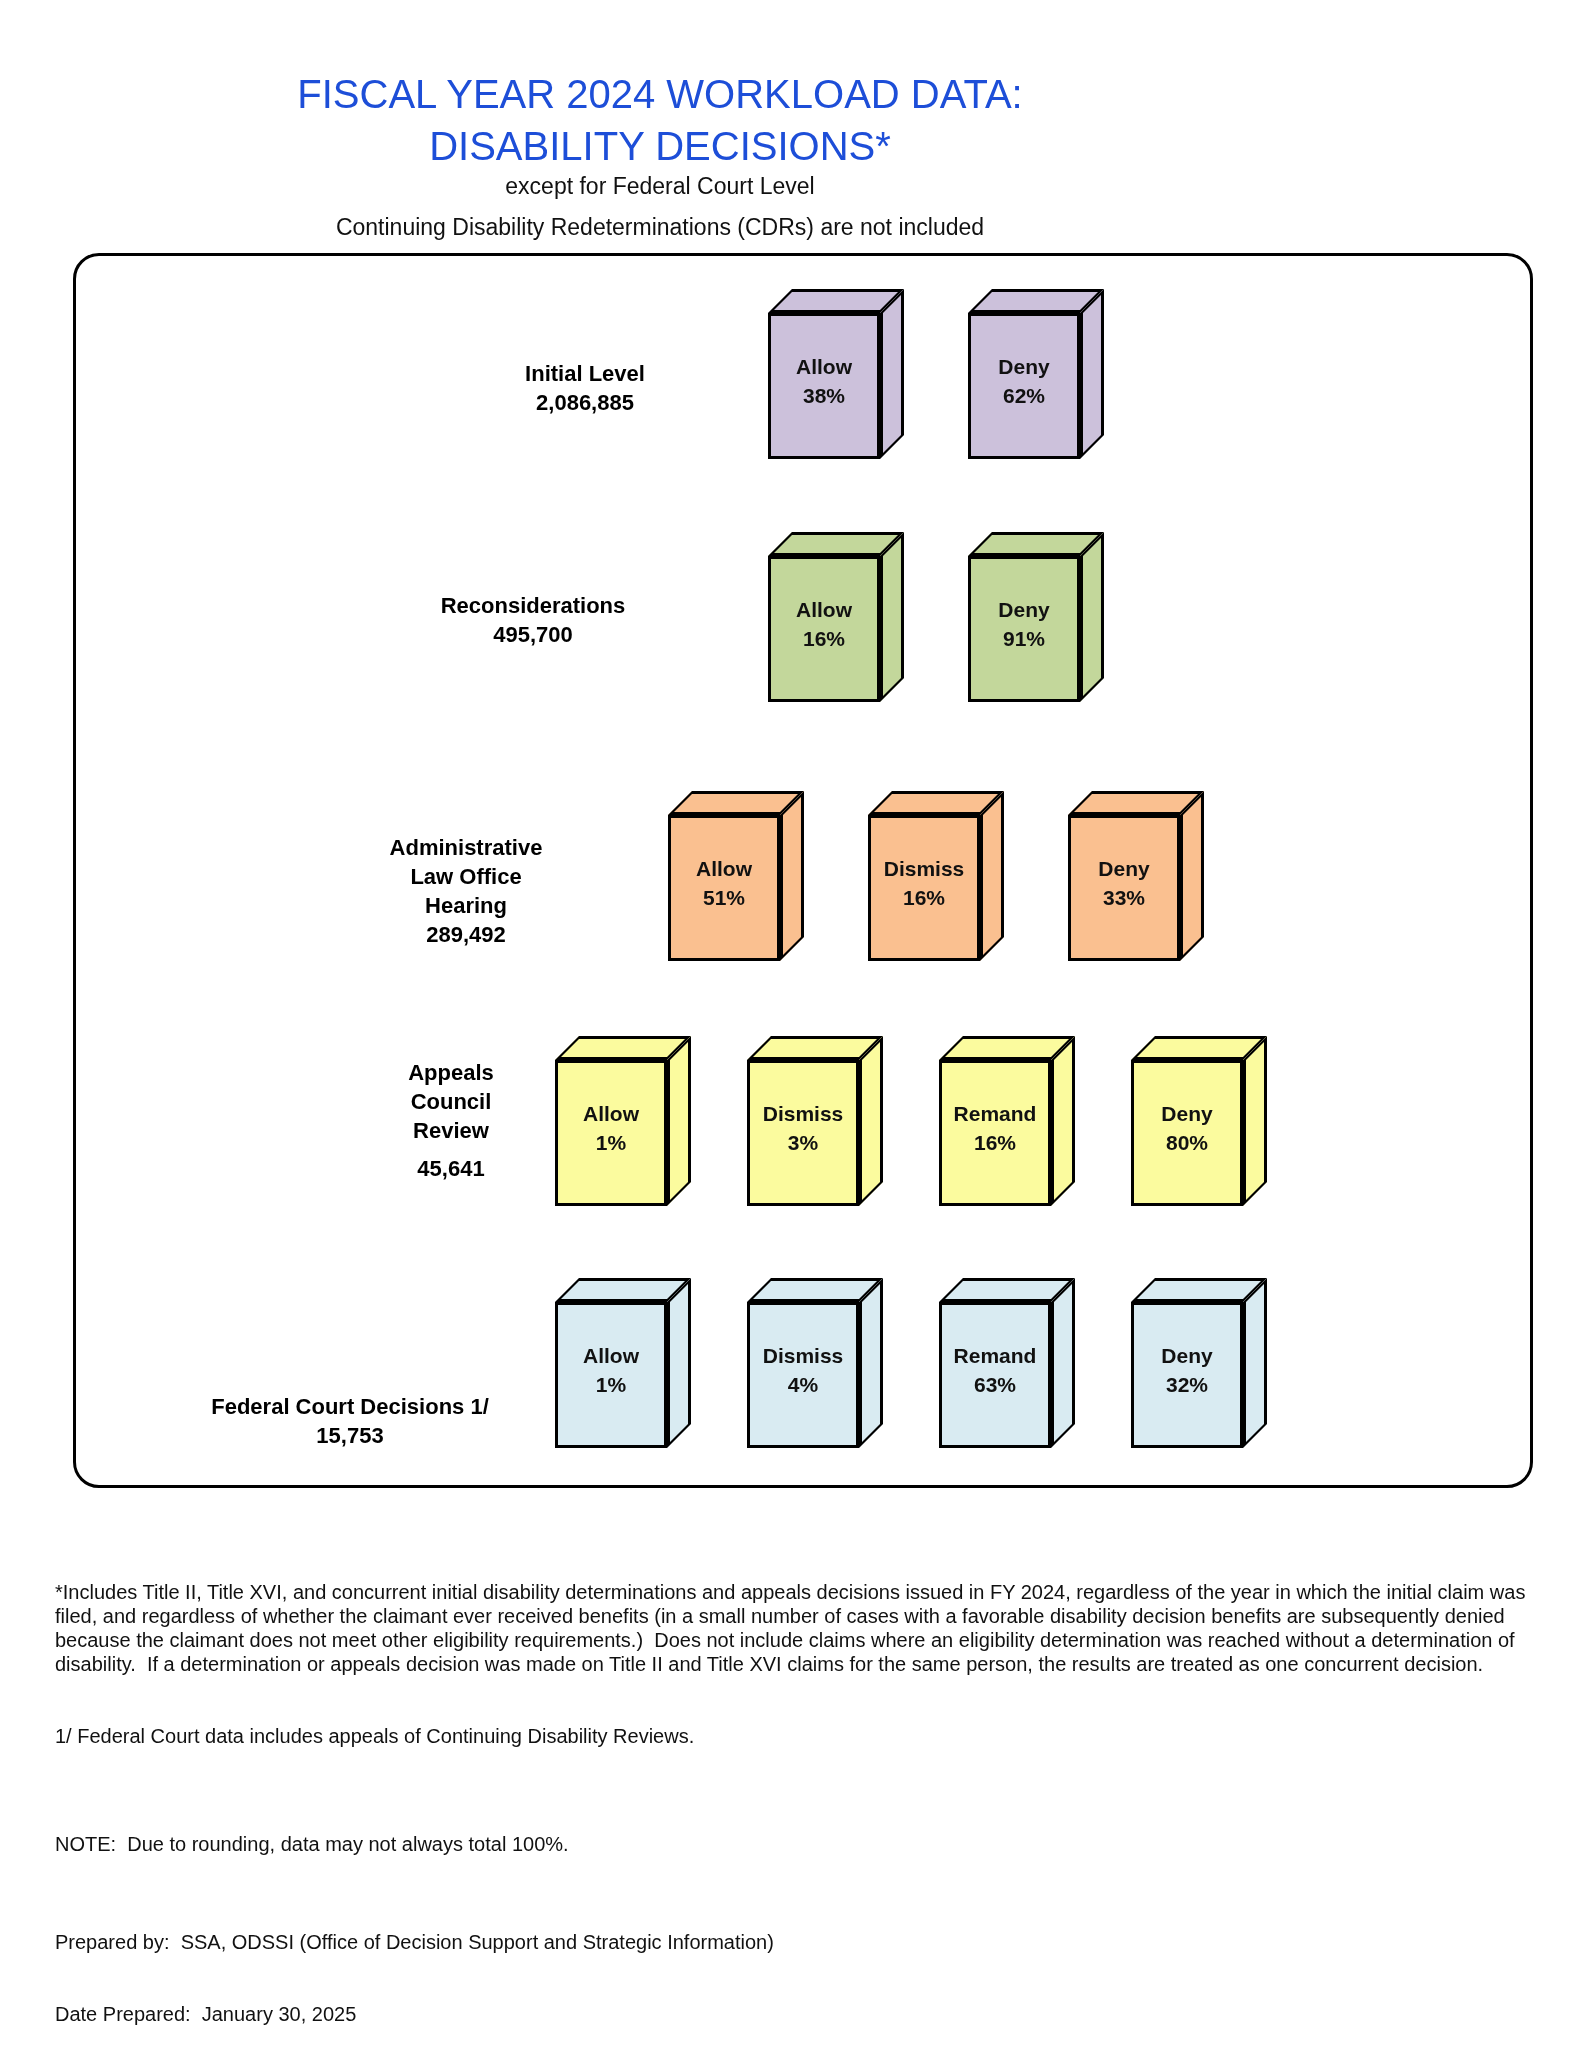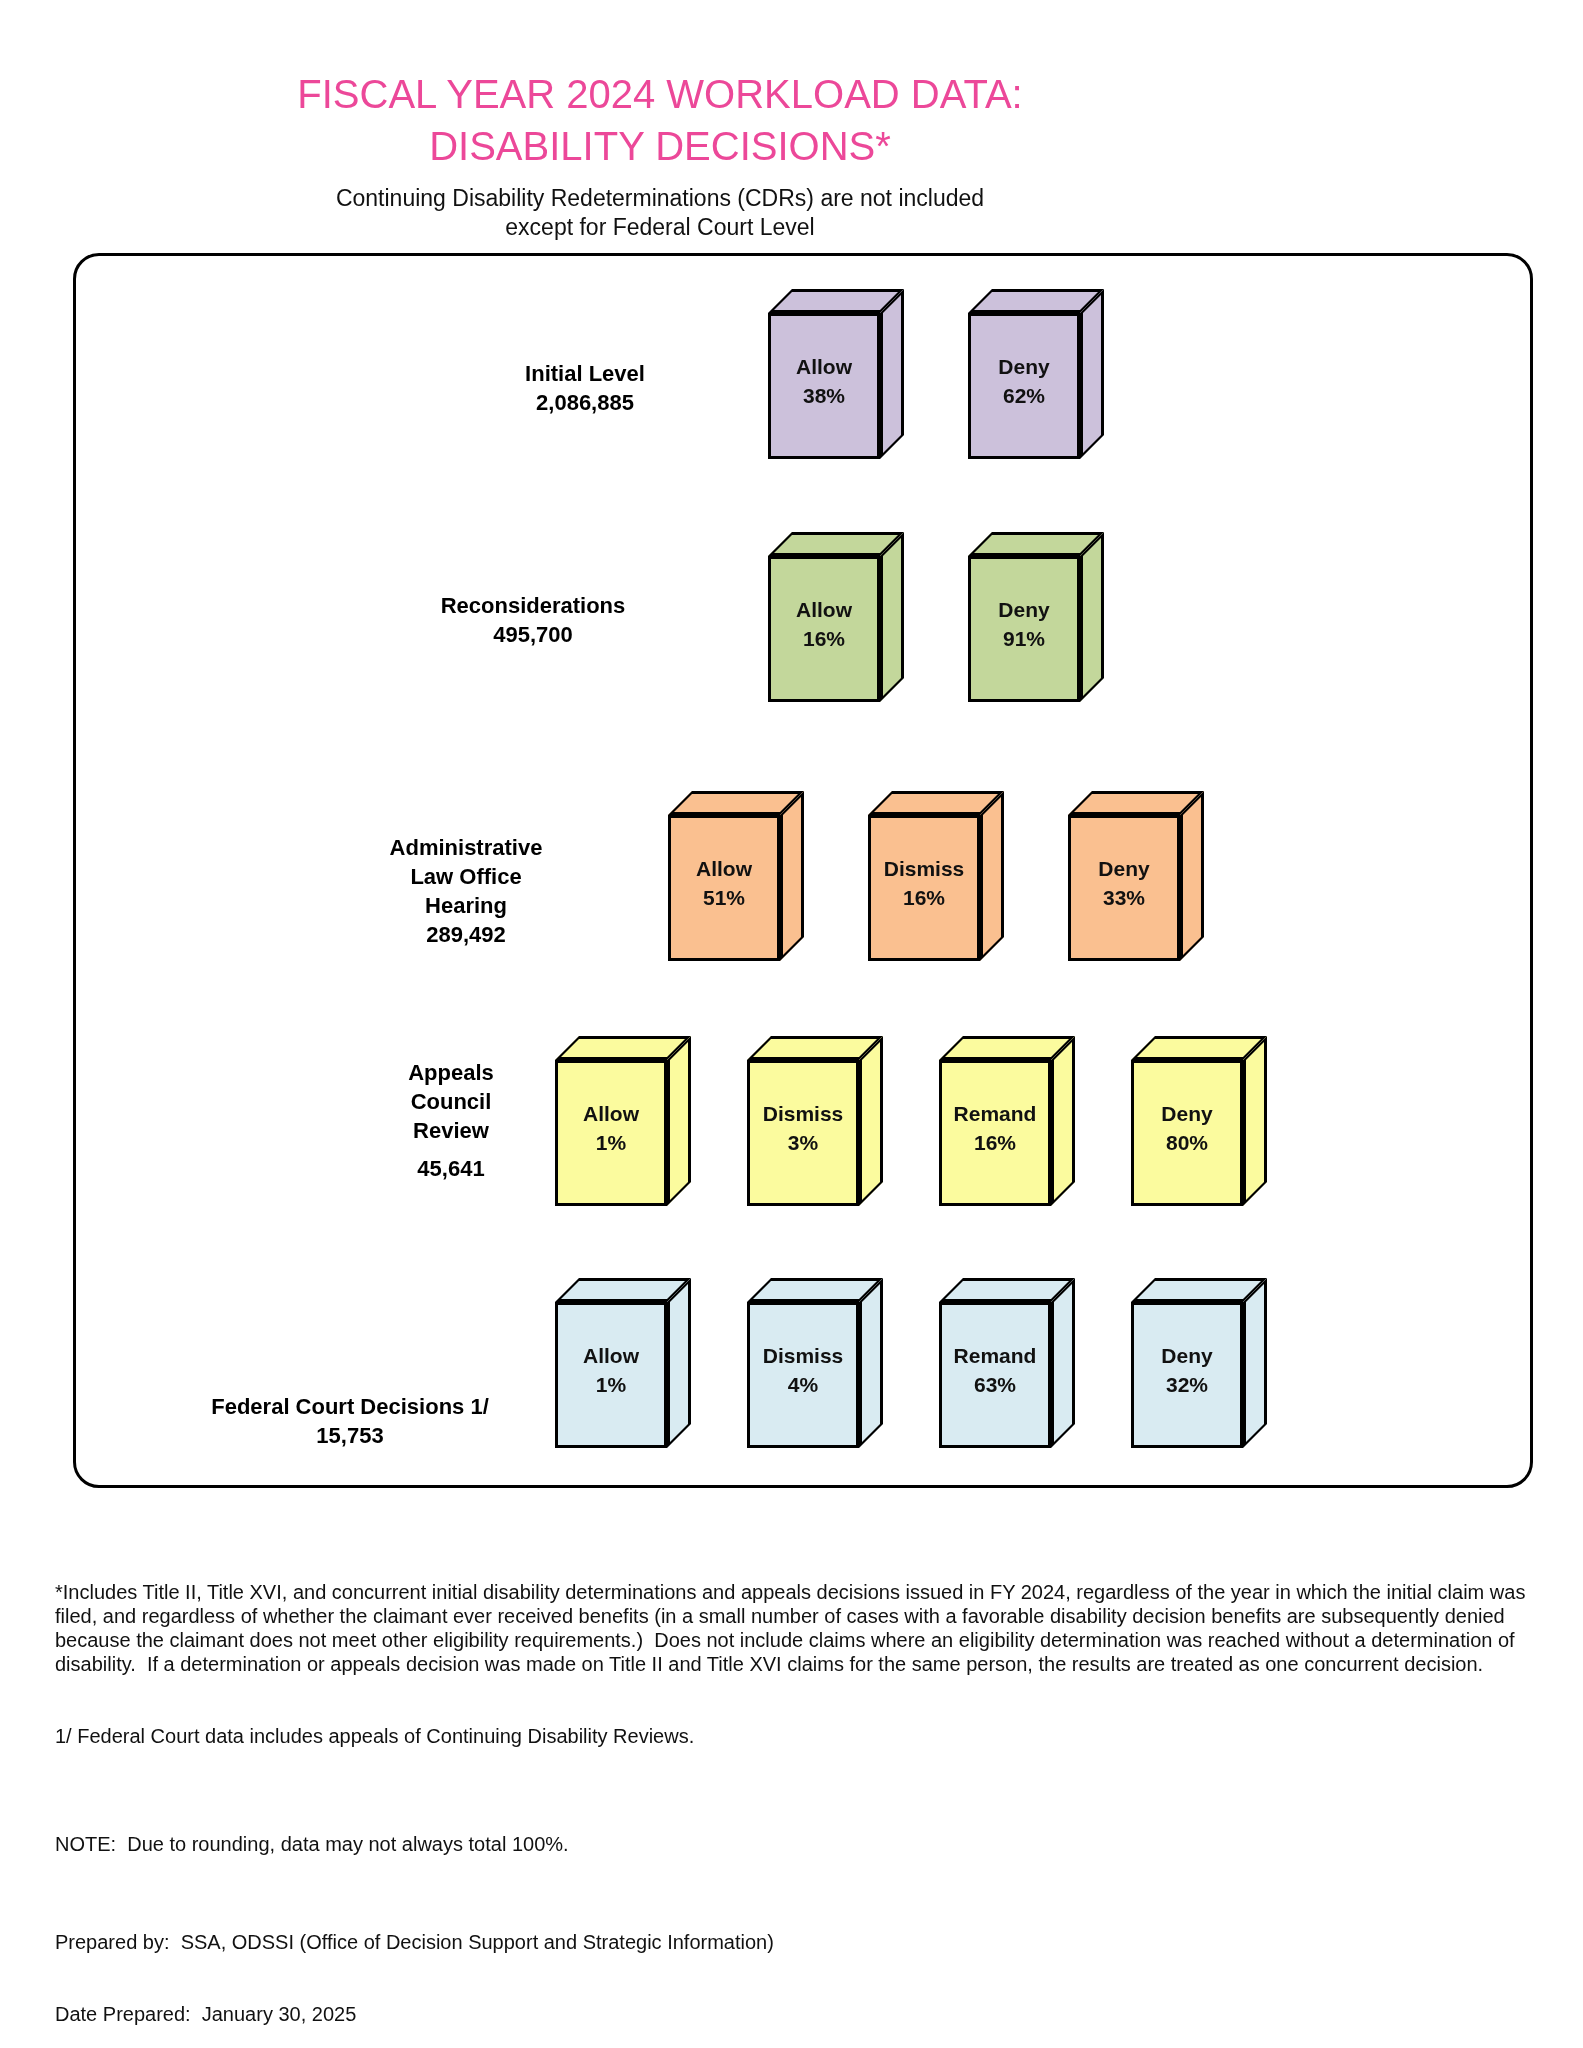--- a/index.html
+++ b/index.html
@@ -5,21 +5,21 @@
   html,body{margin:0;padding:0;background:#fff;}
   body{
     width:1583px;height:2048px;position:relative;overflow:hidden;
     font-family:"Liberation Sans","DejaVu Sans",sans-serif;color:#000;
     -webkit-font-smoothing:antialiased;
   }
   .abs{position:absolute;}
 
   
   .titleblock{position:absolute;left:0;top:68px;width:1320px;text-align:center;}
-  .t-main{font-size:40px;line-height:52px;font-weight:400;color:#ec4899;}
+  .t-main{font-size:40px;line-height:52px;font-weight:400;color:#1d4ed8;}
   .t-sub{font-size:23px;line-height:29px;font-weight:400;color:#111;}
   .t-sub.first{margin-top:12px;}
 
   
   .frame{
     position:absolute;left:73px;top:253px;width:1460px;height:1235px;
     border:3px solid #000;border-radius:26px;box-sizing:border-box;background:#fff;
   }
 
   
@@ -56,22 +56,22 @@
   }
   .f-note{margin-top:36px;}
   .f-prep{margin-top:26px;}
 </style>
 </head>
 <body>
 
 <header class="titleblock">
   <div class="t-main">FISCAL YEAR 2024 WORKLOAD DATA:</div>
   <div class="t-main">DISABILITY DECISIONS*</div>
+  <div class="t-sub">except for Federal Court Level</div>
   <div class="t-sub first">Continuing Disability Redeterminations (CDRs) are not included</div>
-  <div class="t-sub">except for Federal Court Level</div>
 </header>
 
 <div class="frame"></div>
 
 <section style="--fill: #CCC1DB;">
   <div class="rowlabel abs" style="left:435px;top:359px;">
     <div>Initial Level</div>
     <div>2,086,885</div>
   </div>
   <div class="box3d" style="left:768px;top:289px;">

